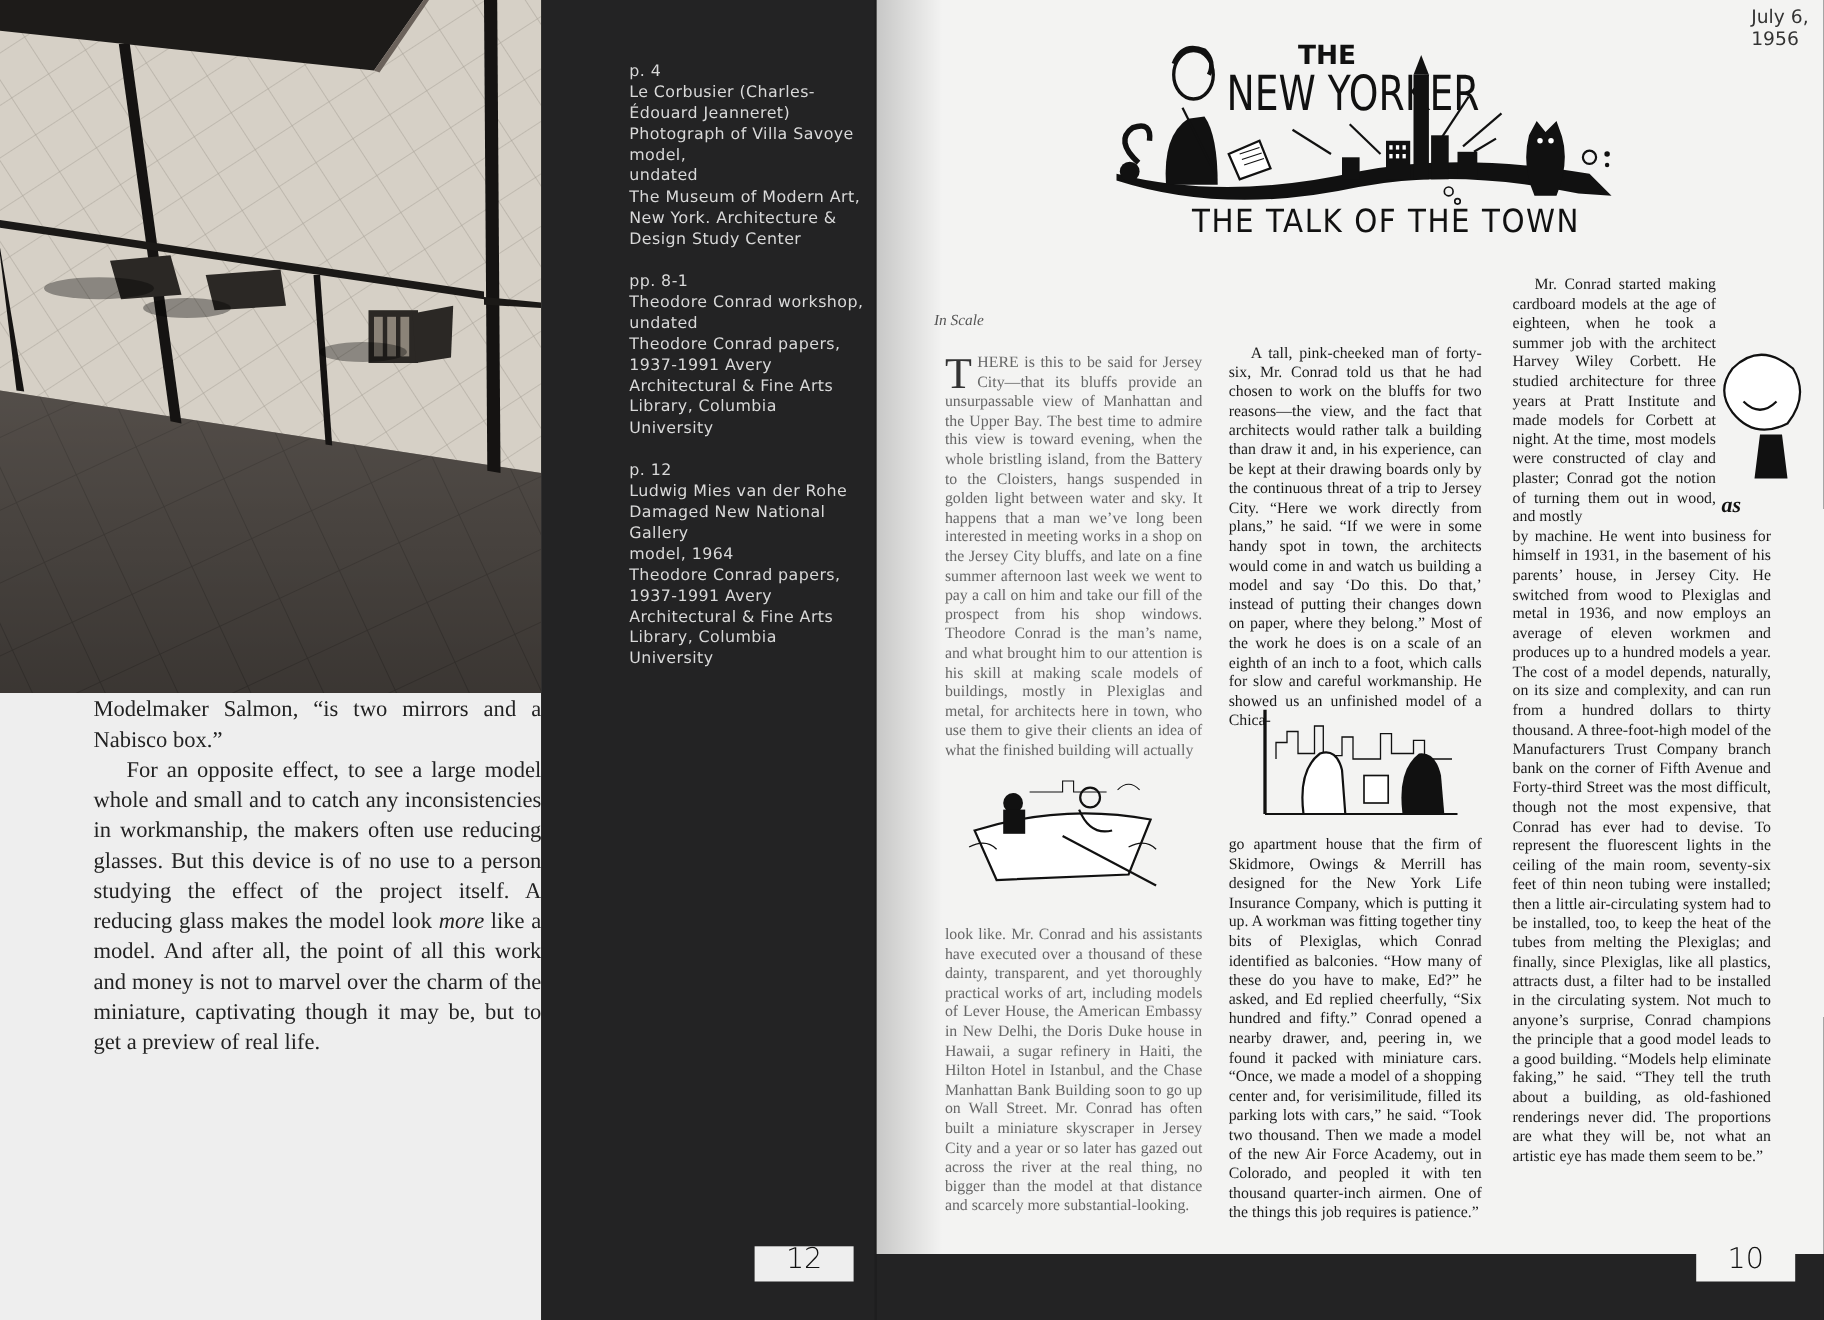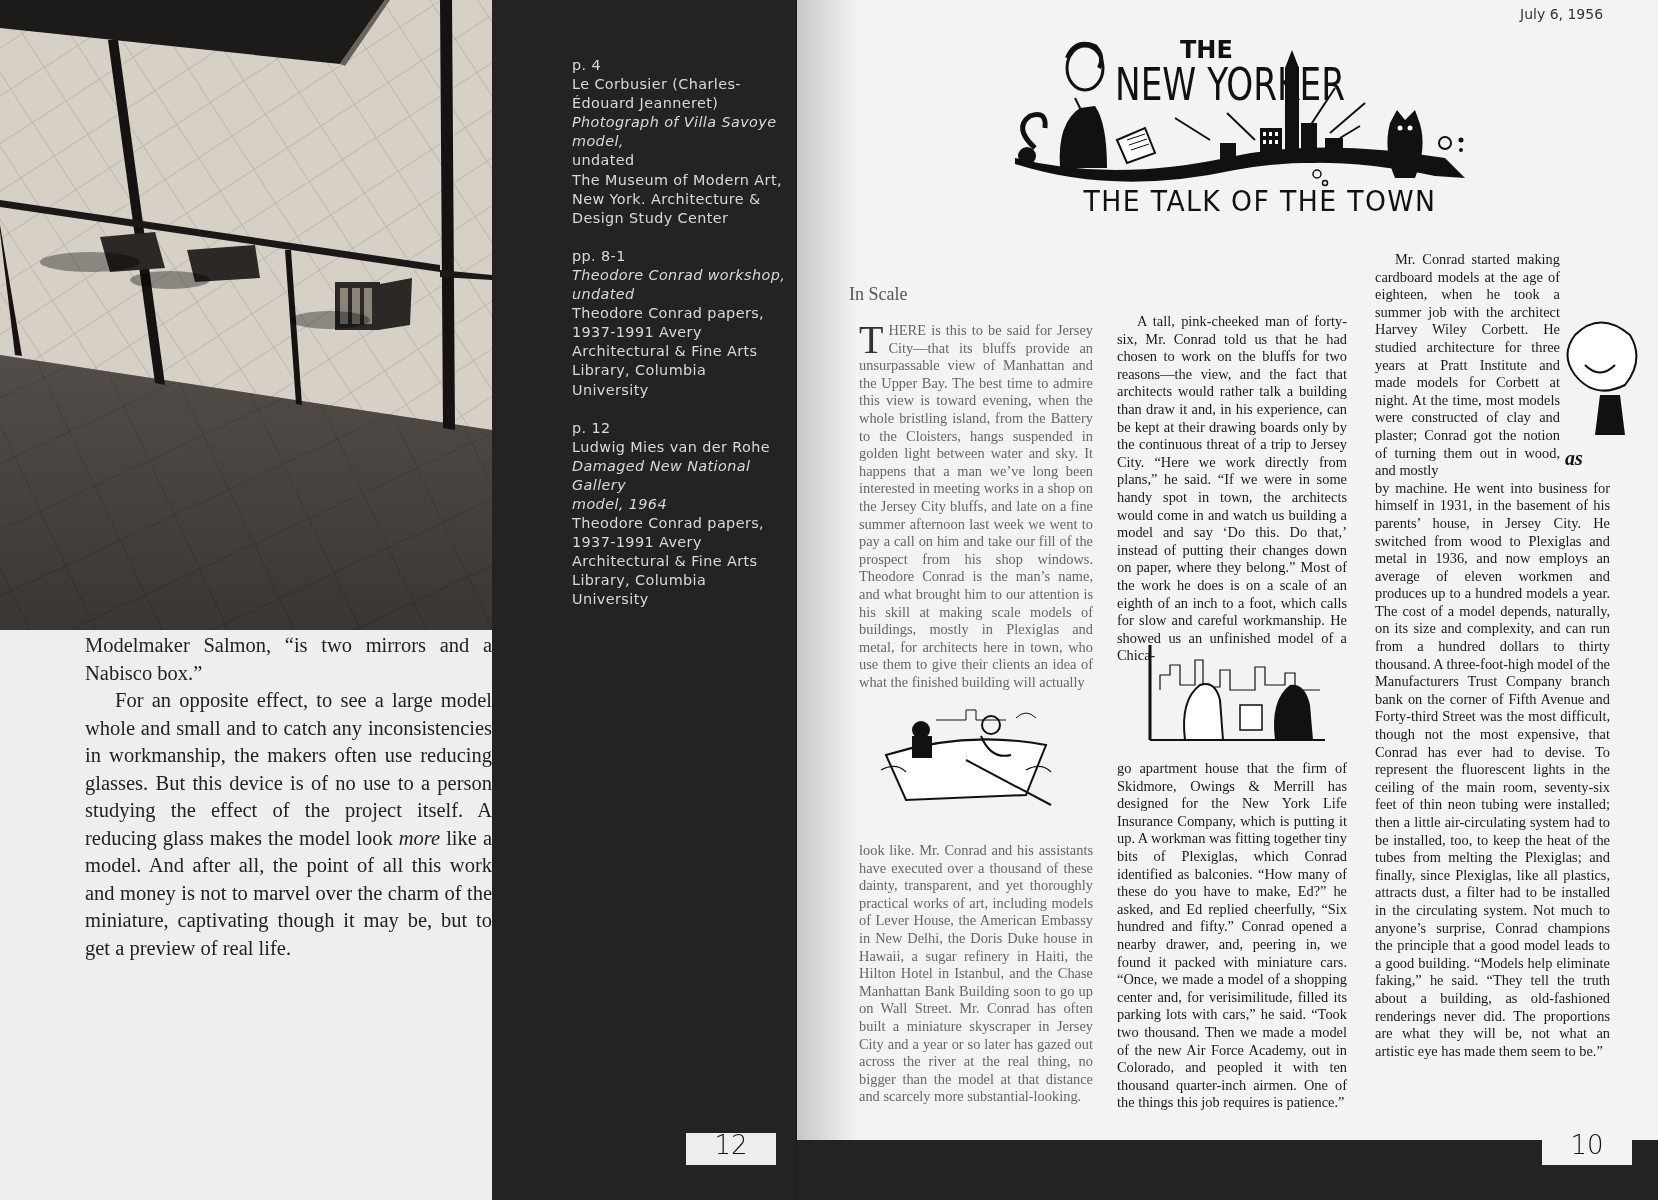--- a/index.html
+++ b/index.html
@@ -12,44 +12,44 @@
   .photo svg { display: block; }
   .body-text { position: absolute; left: 85px; top: 632px; width: 407px; font-size: 20.5px; line-height: 27.5px; color: #222; text-align: justify; }
   .body-text p { margin: 0; }
   .body-text p.indent { text-indent: 30px; }
   .body-text em { font-style: italic; }
 
   
   .dark-strip { position: absolute; left: 492px; top: 0; width: 303px; height: 1200px; background: #232324; }
   .credits { position: absolute; left: 572px; top: 56px; width: 215px; font-family: "DejaVu Sans", sans-serif; font-size: 14.4px; line-height: 19.1px; color: #d9d9d9; letter-spacing: 0.4px; }
   .credit-block { margin-bottom: 19px; }
-  .credit-block .it { font-style: italic; }
+  .credit-block .it { }
   .page-num-tab { position: absolute; background: #eeeeee; color: #111; font-family: "DejaVu Sans", sans-serif; font-size: 26px; font-weight: 300; text-align: center; line-height: 24px; height: 32px; overflow: hidden; }
   .pn-left { left: 686px; top: 1133px; width: 90px; }
 
   
   .right-page { position: absolute; left: 797px; top: 0; width: 861px; height: 1140px; background: #f3f3f2; }
   .right-shadow { position: absolute; left: 797px; top: 0; width: 60px; height: 1140px; background: linear-gradient(to right, rgba(0,0,0,0.18), rgba(0,0,0,0)); pointer-events: none; }
   .bottom-band { position: absolute; left: 797px; top: 1140px; width: 861px; height: 60px; background: #232324; }
   .pn-right { left: 1542px; top: 1133px; width: 90px; background: #f3f3f2; }
-  .date { position: absolute; left: 1520px; top: 6px; font-family: "DejaVu Sans", sans-serif; font-size: 14px; color: #333; }
+  .date { position: absolute; left: 1592px; top: 6px; font-family: "DejaVu Sans", sans-serif; font-size: 17px; color: #333; }
 
   .masthead { position: absolute; left: 995px; top: 28px; width: 500px; height: 170px; }
   .talk-title { position: absolute; left: 1040px; top: 184px; width: 440px; text-align: center; font-family: "DejaVu Sans", sans-serif; font-size: 29px; letter-spacing: 1.5px; color: #111; transform: scaleX(0.92); }
 
   .col { position: absolute; font-size: 14.4px; line-height: 17.6px; color: #1a1a1a; text-align: justify; }
   .col p { margin: 10px; }
   .col1 { left: 849px; width: 254px; }
   .col1-top { top: 312px; }
   .col1-bottom { top: 832px; color: #2a2a2a; }
   .col2 { left: 1107px; width: 250px; }
   .col2-top { top: 303px; }
   .col2-bottom { top: 750px; }
   .col3 { left: 1365px; width: 255px; }
-  .section-head { position: absolute; left: 849px; top: 284px; font-size: 18px; color: #555; }
+  .section-head { position: absolute; left: 849px; top: 284px; font-style: italic; font-size: 14px; color: #555; }
   .dropcap { float: left; font-size: 40px; line-height: 32px; margin: 2px 5px 0 0; color: #333; }
   .faded { color: #666; }
 
   .cartoon { position: absolute; }
   .cartoon-boat { left: 876px; top: 700px; width: 180px; height: 110px; }
   .cartoon-desk { left: 1145px; top: 645px; width: 185px; height: 100px; }
   .cartoon-man { left: 1555px; top: 315px; width: 90px; height: 165px; }
 </style>
 </head>
 <body>

